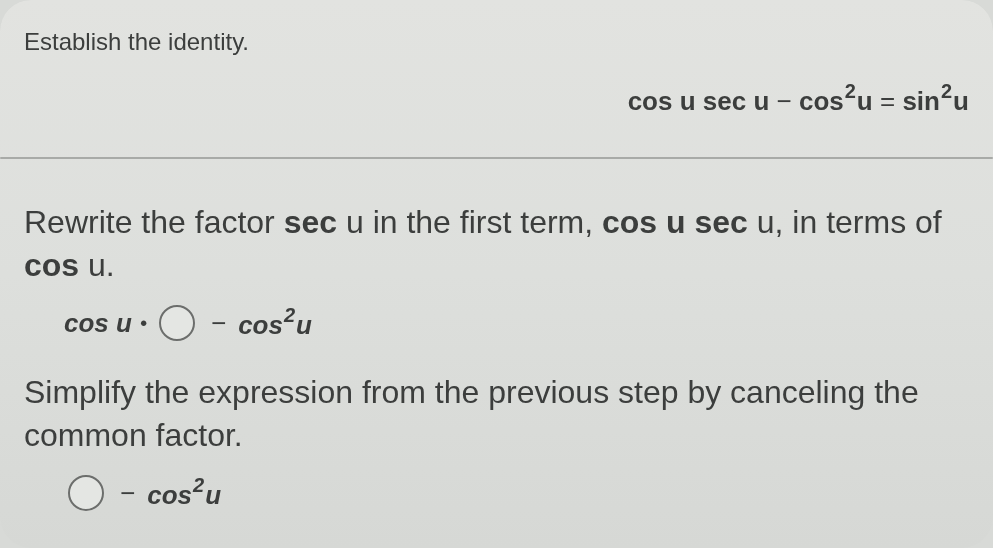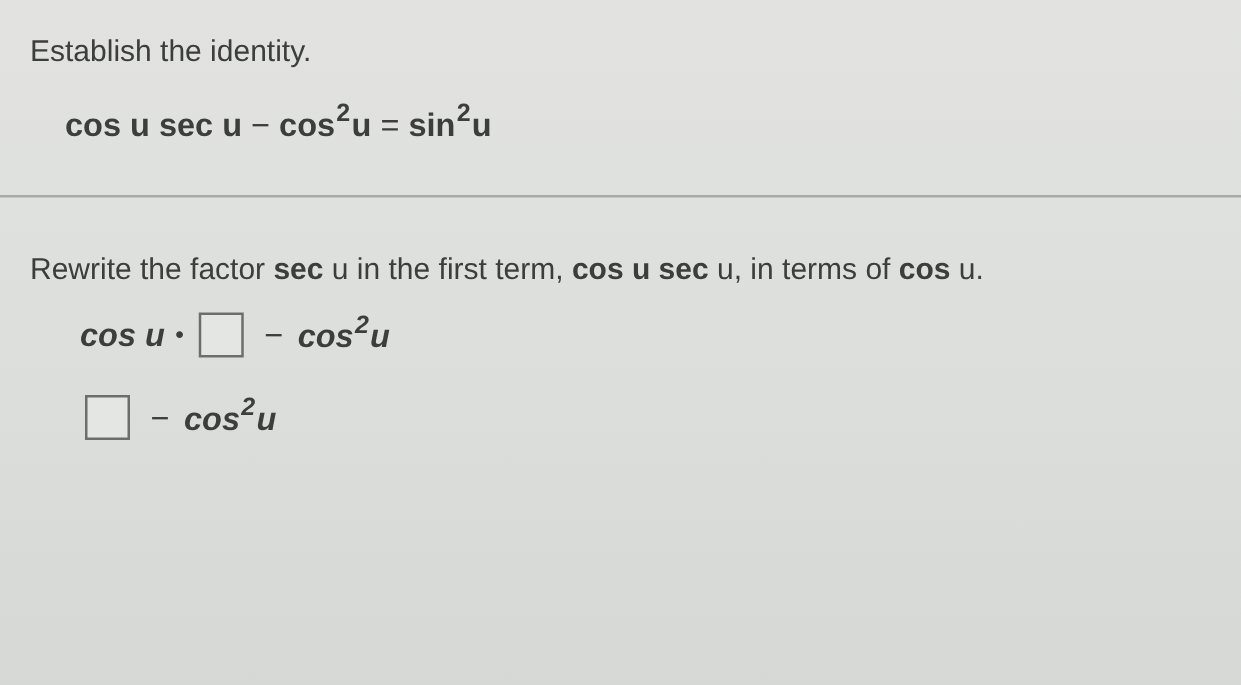--- a/index.html
+++ b/index.html
@@ -1,15 +1,15 @@
 <!DOCTYPE html>
 <html><head>
 <meta charset="utf-8">
 <style>
-  * { margin: 0; padding: 0; box-sizing: border-box; }
+  * { margin: 0; padding: 0; box-sizing: border-box; border-radius: 31px; }
   html, body {
     width: 993px;
     height: 548px;
     font-family: Arial, Helvetica, sans-serif;
     background: #d8dad7;
     color: #3a3c3b;
     overflow: hidden;
   }
   .page {
     width: 100%;
@@ -23,37 +23,38 @@
     color: #3c3e3d;
     margin-bottom: 26px;
   }
   .identity {
     font-size: 26px;
     font-weight: 700;
     color: #3c3e3d;
     margin-left: 28px;
     margin-bottom: 40px;
     white-space: nowrap;
+    text-align: right;
   }
   .identity .thin { font-weight: 400; }
   .sup {
     font-size: 20px;
     vertical-align: super;
     position: relative;
     top: -2px;
     margin-left: 1px;
     margin-right: 1px;
   }
   hr.divider {
     border: none;
     border-top: 2px solid #a8aaa7;
     margin: 0 -24px 42px -24px;
   }
   .step {
-    font-size: 24px;
+    font-size: 32px;
     color: #3c3e3d;
     margin-bottom: 18px;
     line-height: 1.35;
   }
   .bold { font-weight: 700; }
   .expr {
     font-size: 26px;
     font-weight: 700;
     color: #3c3e3d;
     margin-left: 40px;
@@ -101,20 +102,21 @@
   <div class="expr">
     <span>cos u</span>
     <span class="dot thin">•</span>
     <span class="blank"></span>
     <span class="minus">−</span>
     <span>
       <span>cos</span><span class="sup">2</span><span>u</span>
     </span>
   </div>
 
+  <div class="step">Simplify the expression from the previous step by canceling the common factor.</div>
 
   <div class="expr">
     <span class="blank"></span>
     <span class="minus">−</span>
     <span>
       <span>cos</span><span class="sup">2</span><span>u</span>
     </span>
   </div>
 
 </div>

